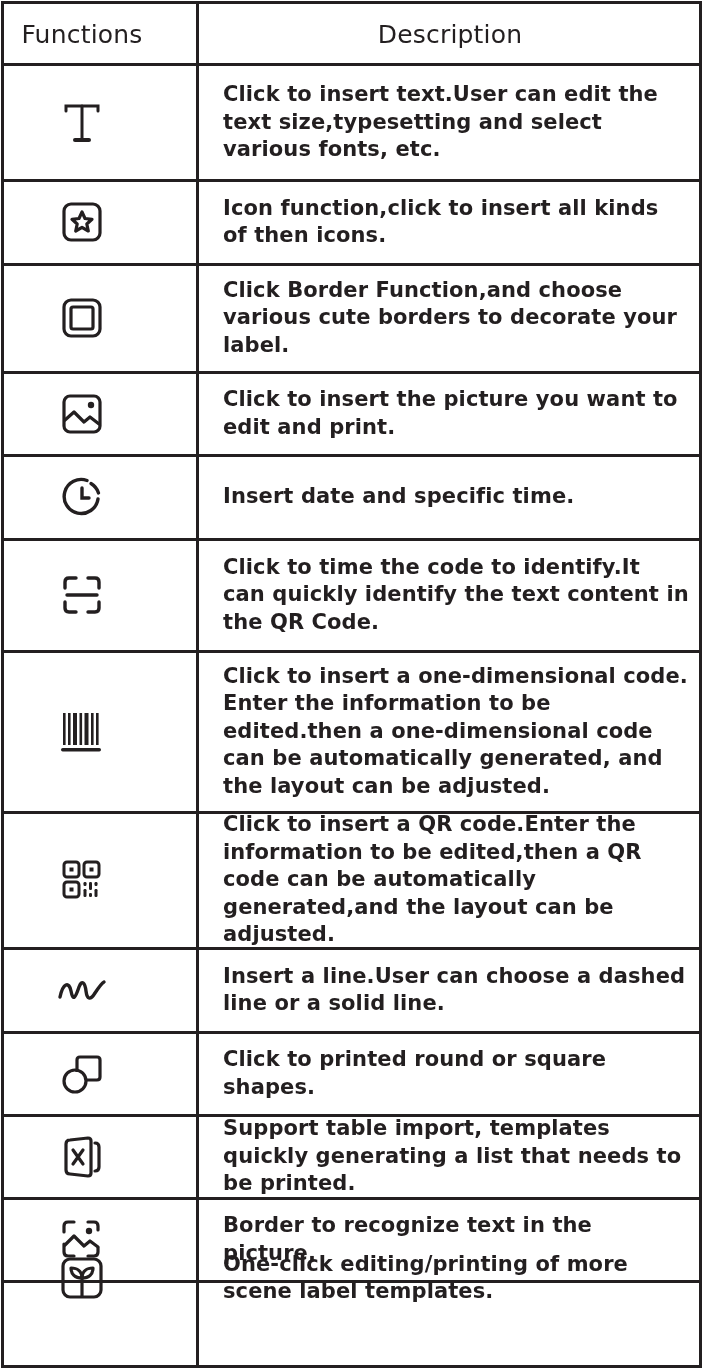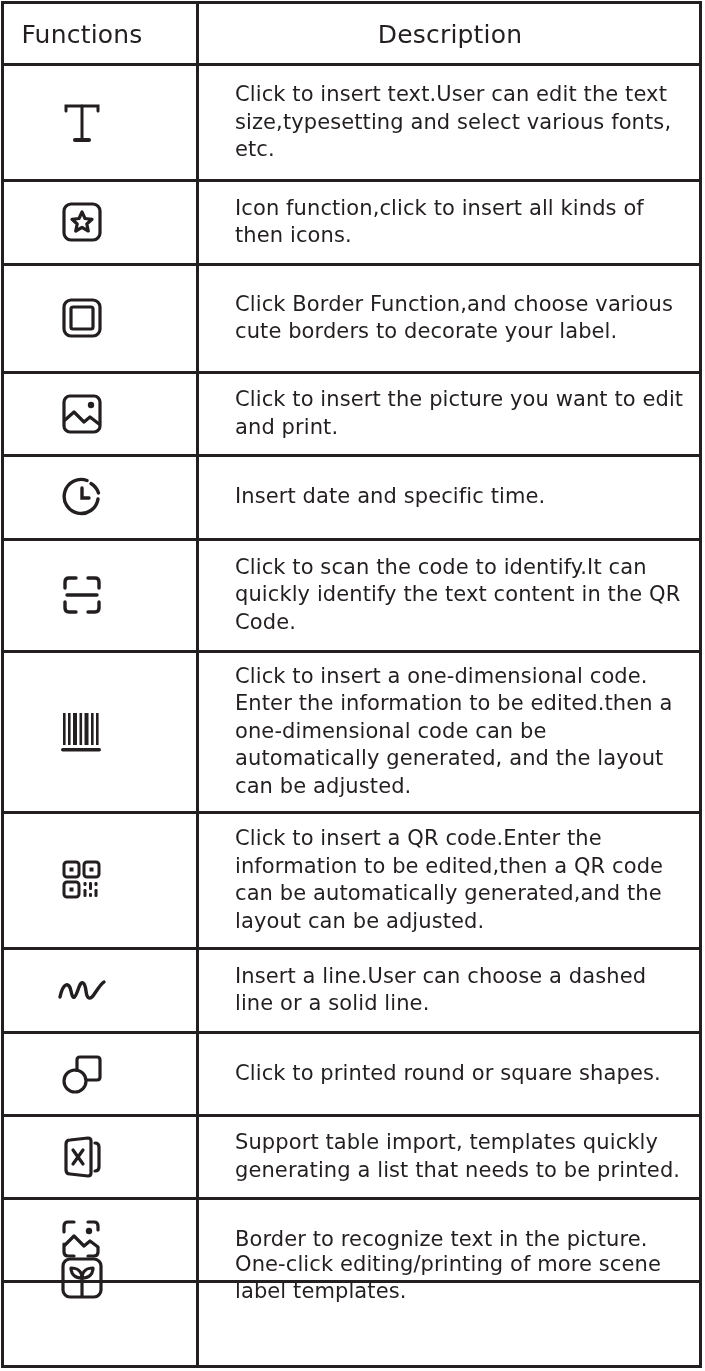--- a/index.html
+++ b/index.html
@@ -6,21 +6,21 @@
   body { width:705px; height:1371px; position:relative; overflow:hidden;
          font-family:"DejaVu Sans", "Liberation Sans", sans-serif; color:#231f20; }
   .tbl { position:absolute; left:1px; top:1px; width:701px; height:1367px;
          border:3px solid #231f20; box-sizing:border-box; }
   .vline { position:absolute; left:192px; top:0; width:3px; height:100%; background:#231f20; }
   .row { position:absolute; left:0; width:100%; box-sizing:border-box; }
   .row .hline { position:absolute; left:0; right:0; bottom:-2px; height:3px; background:#231f20; }
   .fcell { position:absolute; left:0; top:0; width:156px; height:100%;
            display:flex; align-items:center; justify-content:center; }
   .dcell { position:absolute; left:195px; right:0; top:0; height:100%;
-           display:flex; align-items:center; padding-left:36px; padding-right:10px; box-sizing:border-box; }
+           display:flex; align-items:center; padding-left:24px; padding-right:10px; box-sizing:border-box;font-weight:bold; }
   .hdr { font-size:25px; font-weight:400; letter-spacing:0.2px; }
   .hdr-d { justify-content:center; padding-left:12px; }
   .desc { font-size:21px; line-height:27.5px; letter-spacing:0.1px; }
   svg { display:block; }
 </style>
 </head>
 <body>
 
 <div class="tbl">
   <div class="vline"></div>
@@ -116,21 +116,21 @@
             <g fill="none" stroke="#231f20" stroke-width="3.4" stroke-linecap="round">
           <path d="M4 14 V8 Q4 4 8 4 H15"></path>
               <path d="M27 4 H34 Q38 4 38 8 V14"></path>
           <path d="M4 28 V34 Q4 38 8 38 H15"></path>
               <path d="M27 38 H34 Q38 38 38 34 V28"></path>
           <path d="M6 21 H36"></path>
             </g>
           </svg>
       </span>
     </div>
-    <div class="dcell desc">Click to scan the code to identify.It can quickly identify the text content in the QR Code.</div>
+    <div class="dcell desc">Click to time the code to identify.It can quickly identify the text content in the QR Code.</div>
     <div class="hline"></div>
   </div>
 
   <div class="row" style="top:647px;height:161px;">
     <div class="fcell">
       <span>
         <svg width="44" height="44" viewBox="0 0 44 44">
             <g fill="#231f20">
           <rect x="3" y="3" width="2.6" height="32"></rect>
               <rect x="8" y="3" width="2.6" height="32"></rect>

